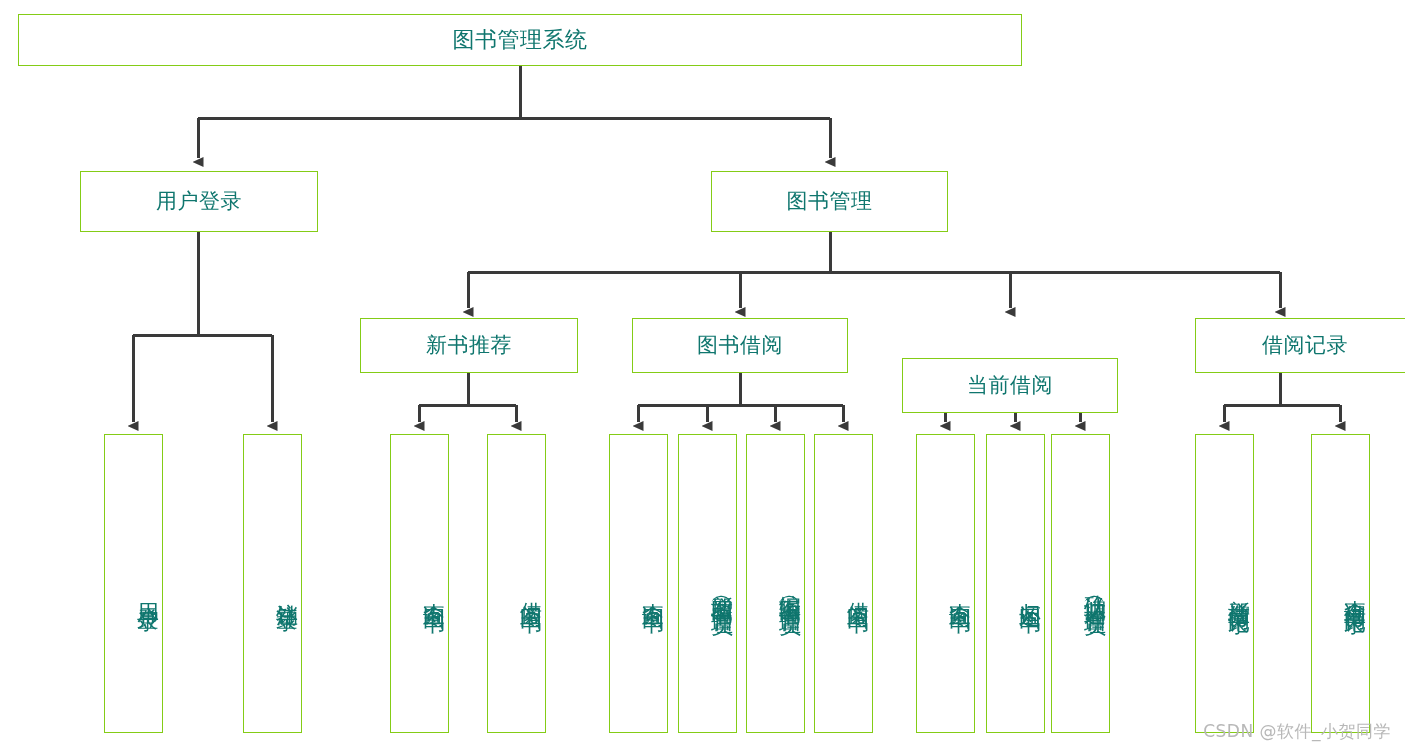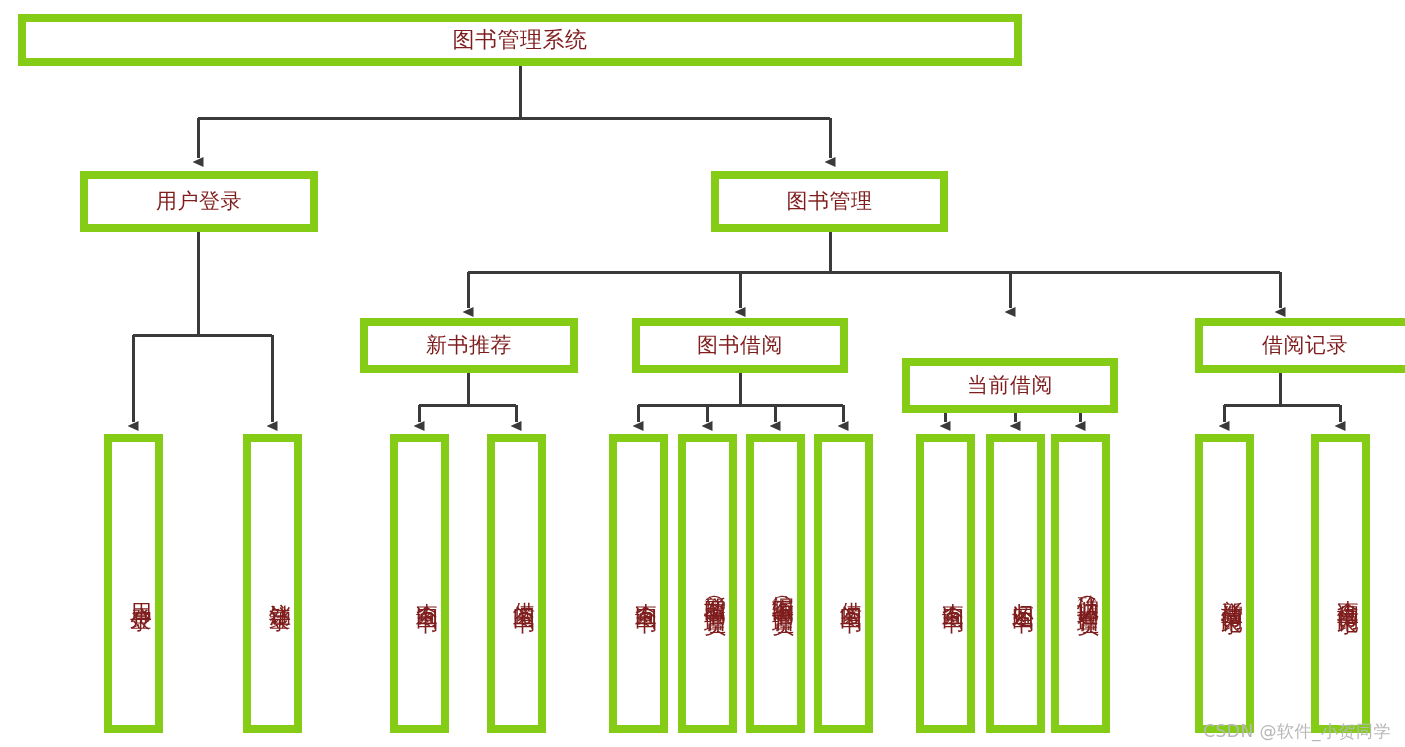--- a/index.html
+++ b/index.html
@@ -17,26 +17,26 @@
   svg#wires{
     position:absolute;
     left:0; top:0;
     width:1405px;
     height:747px;
     pointer-events:none;
   }
   .node{
     position:absolute;
     box-sizing:border-box;
-    border:8px solid #84cc16;
+    border:1px solid #84cc16;
     background:#ffffff;
     display:flex;
     align-items:center;
     justify-content:center;
-    color:#7f1d1d;
+    color:#0f766e;
   }
   .node.h{
     font-size:21px;
     letter-spacing:0.5px;
     line-height:1.2;
   }
   .node.root{
     font-size:22px;
   }
   .node.v{

